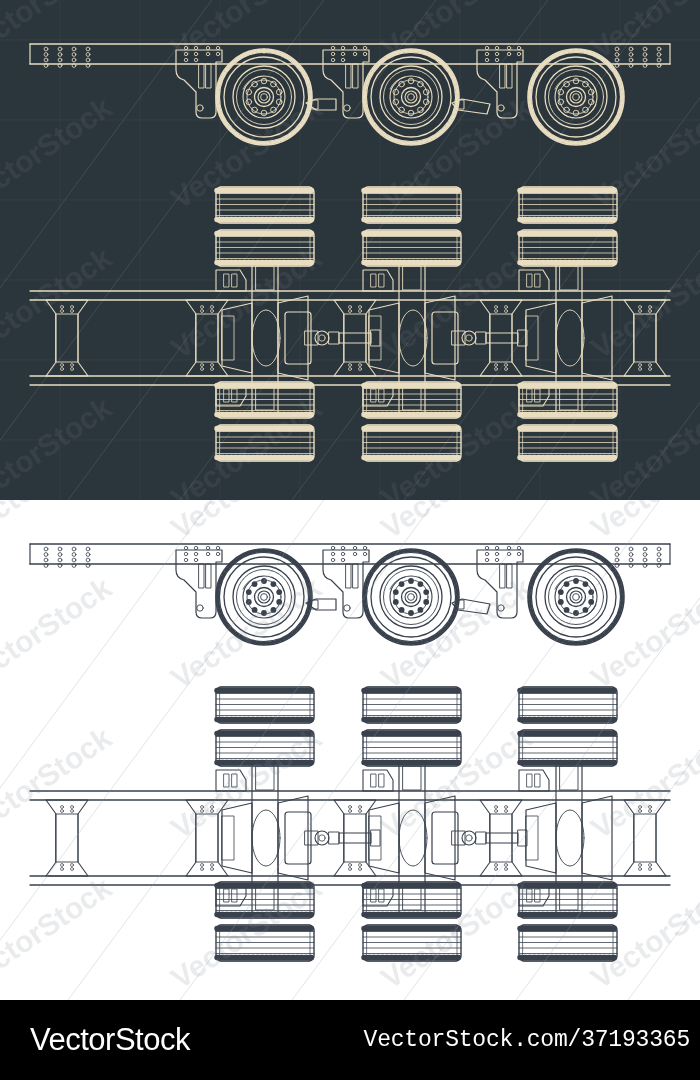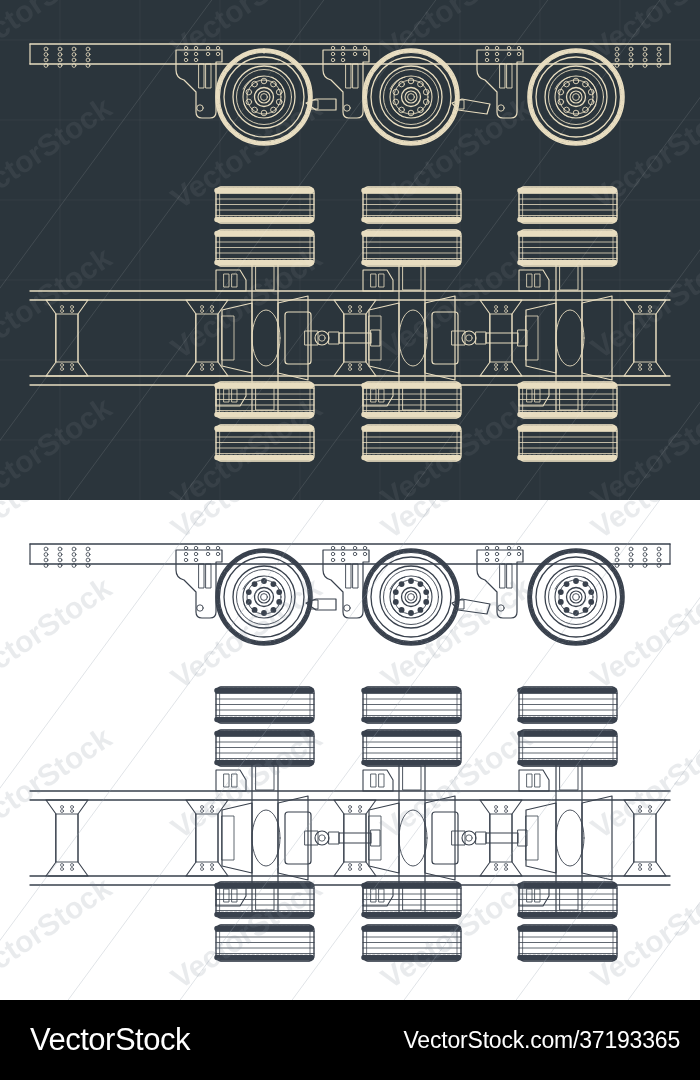--- a/index.html
+++ b/index.html
@@ -9,22 +9,22 @@
   .panel{position:absolute;left:0;width:700px;overflow:hidden;}
   #panel-dark{top:0;height:500px;background:#2b353c;}
   #panel-light{top:500px;height:500px;background:#ffffff;}
 
   #footer{position:absolute;left:0;top:1000px;width:700px;height:80px;background:#000;}
   #footer .brand{
     position:absolute;left:30px;top:50%;transform:translateY(-50%);
     color:#fff;font-size:31px;letter-spacing:-0.5px;font-family:"Liberation Sans",sans-serif;
   }
   #footer .url{
-    position:absolute;right:20px;top:50%;transform:translateY(-50%);
-    color:#fff;font-size:23px;letter-spacing:-0.2px;font-family:Liberation Sans, sans-serif;
+    position:absolute;right:10px;top:50%;transform:translateY(-50%);
+    color:#fff;font-size:23px;letter-spacing:-0.2px;font-family:Liberation Mono, monospace;
   }
 
   .svgwrap{position:absolute;left:0;top:0;width:700px;height:500px;}
   svg{display:block;}
 
   
   .wm{position:absolute;left:0;top:0;width:700px;height:500px;pointer-events:none;}
   .wm text{font-family:"Liberation Sans",sans-serif;font-size:30px;font-weight:600;}
   .wm-dark text{fill:#ffffff;opacity:0.055;}
   .wm-light text{fill:#7b8794;opacity:0.16;}

